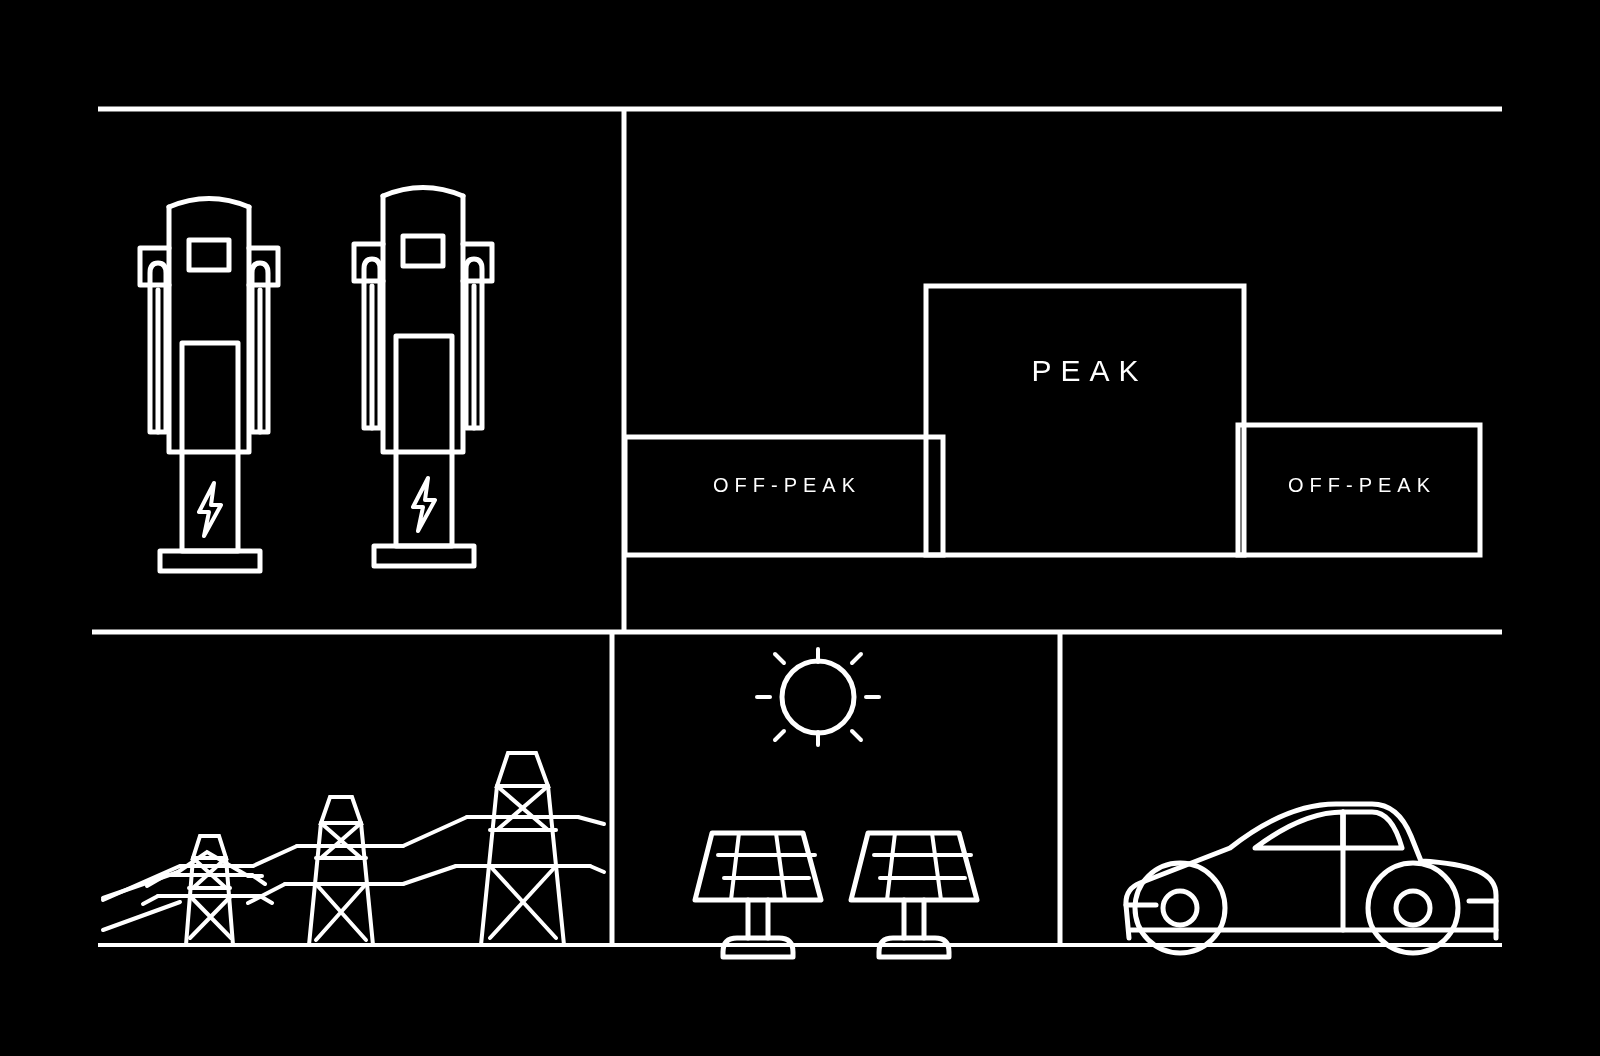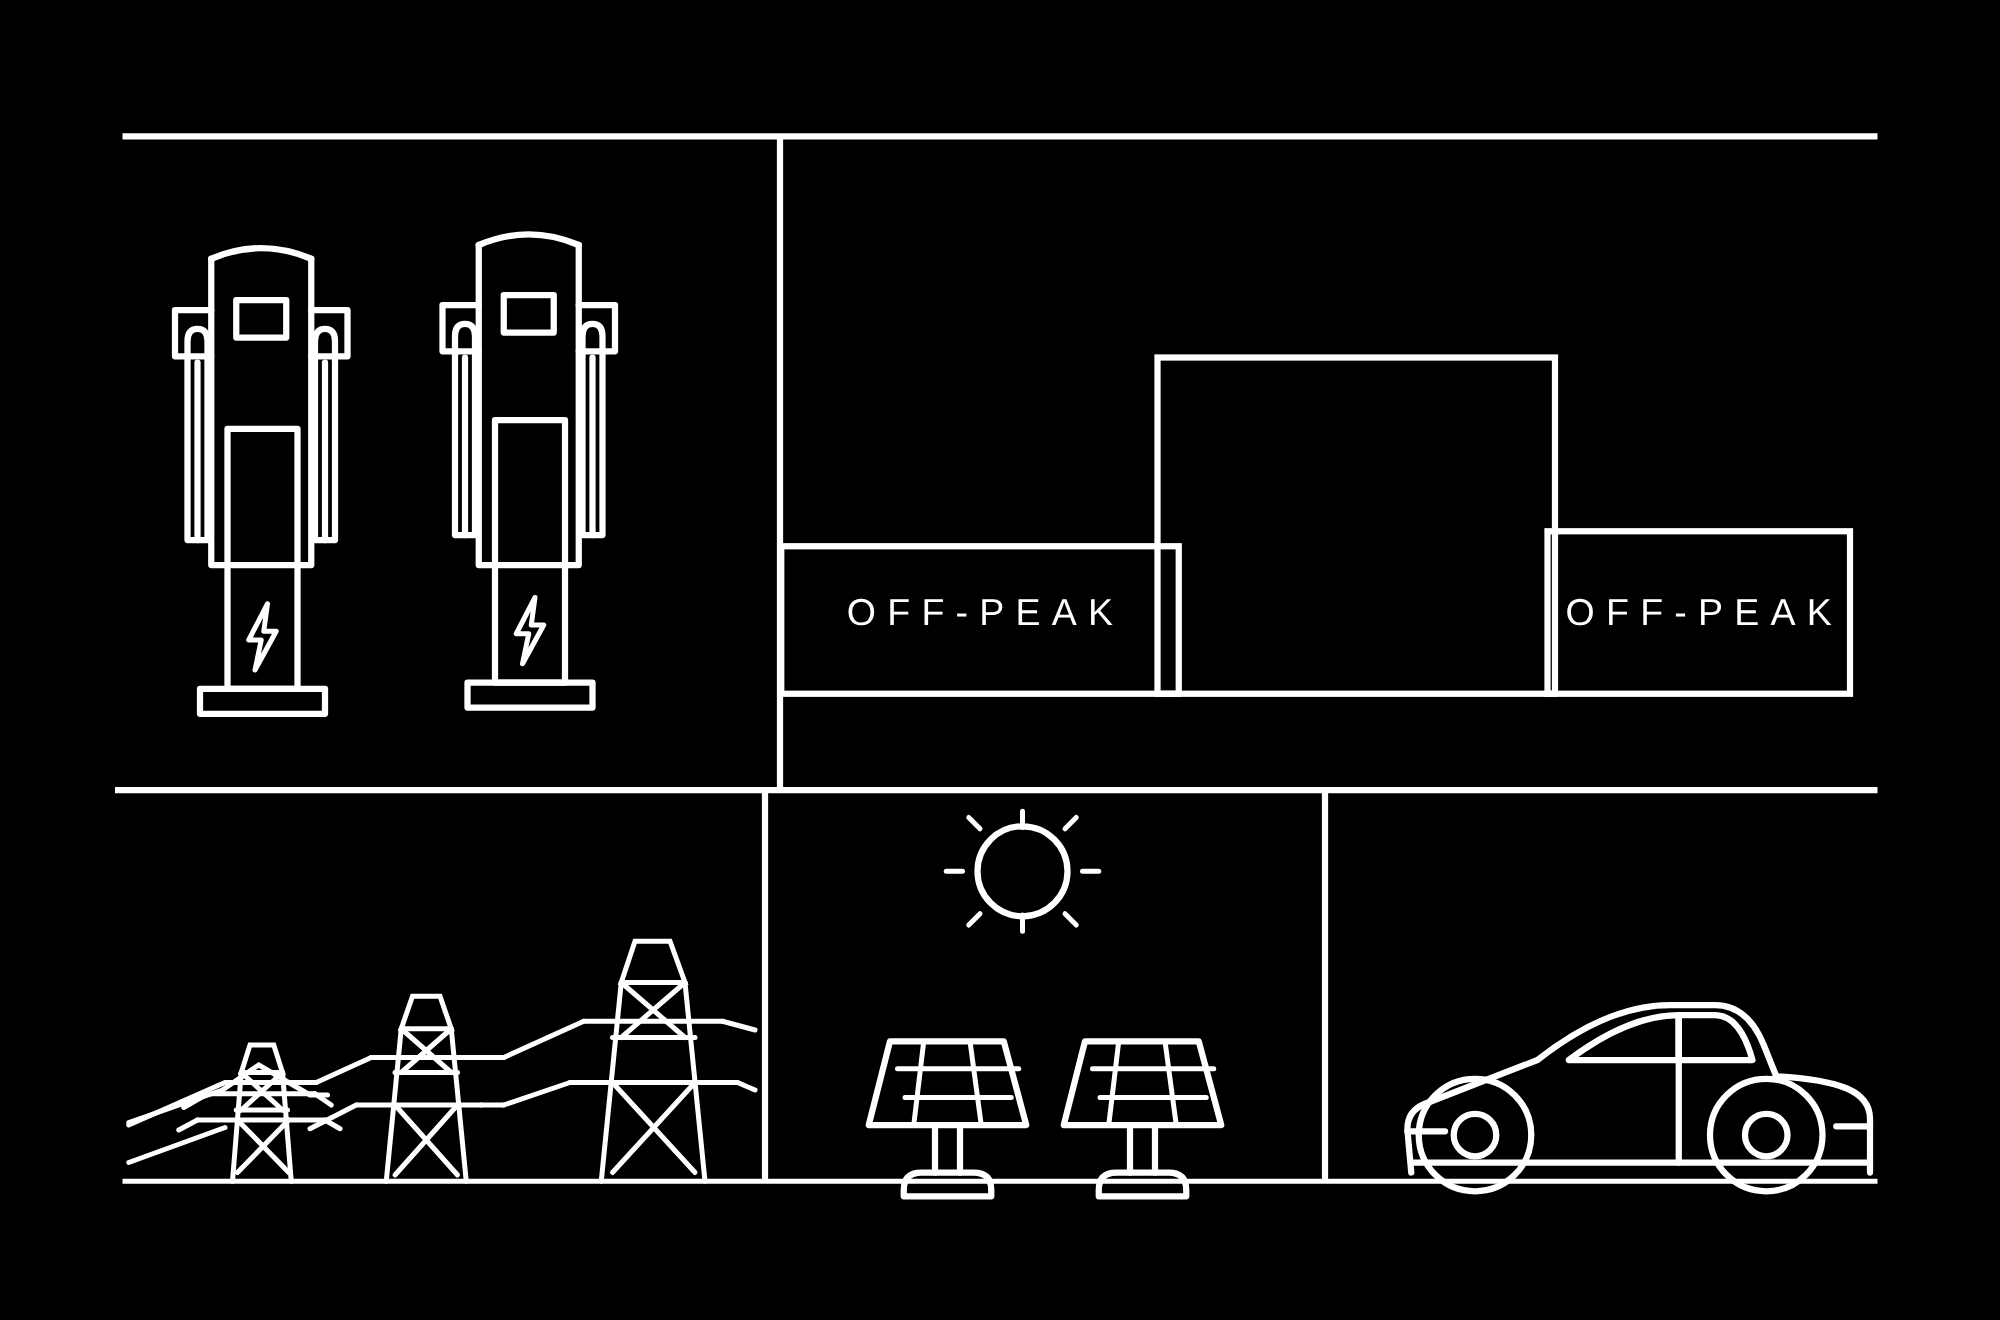--- a/index.html
+++ b/index.html
@@ -30,21 +30,21 @@
     position: absolute;
     color: #ffffff;
     font-family: "Liberation Sans", sans-serif;
     font-weight: 400;
     white-space: nowrap;
     letter-spacing: 0.30em;
     text-indent: 0.30em;
     text-align: center;
   }
   .lbl-peak { font-size: 30px; }
-  .lbl-offpeak { font-size: 30px; }
+  .lbl-offpeak { font-size: 20px; }
 </style>
 </head>
 <body>
 
 <div id="stage">
 
   <svg viewBox="0 0 1600 1056" xmlns="http://www.w3.org/2000/svg">
 
     <g stroke="#FFFFFF" stroke-width="5" fill="none" stroke-linecap="butt">
       <line x1="98" y1="109" x2="1502" y2="109"></line>
@@ -210,16 +210,17 @@
         <circle cx="1180" cy="908" r="45"></circle>
         <circle cx="1180" cy="908" r="17"></circle>
         <circle cx="1413" cy="908" r="45"></circle>
         <circle cx="1413" cy="908" r="17"></circle>
       </g>
     </g>
   </svg>
 
   <div class="lbl lbl-offpeak" style="left:625px; top:474px; width:318px;">OFF-PEAK</div>
 
+  <div class="lbl lbl-peak" style="left:926px; top:354px; width:318px;">PEAK</div>
 
   <div class="lbl lbl-offpeak" style="left:1238px; top:474px; width:242px;">OFF-PEAK</div>
 
 </div>
 
 </body></html>

